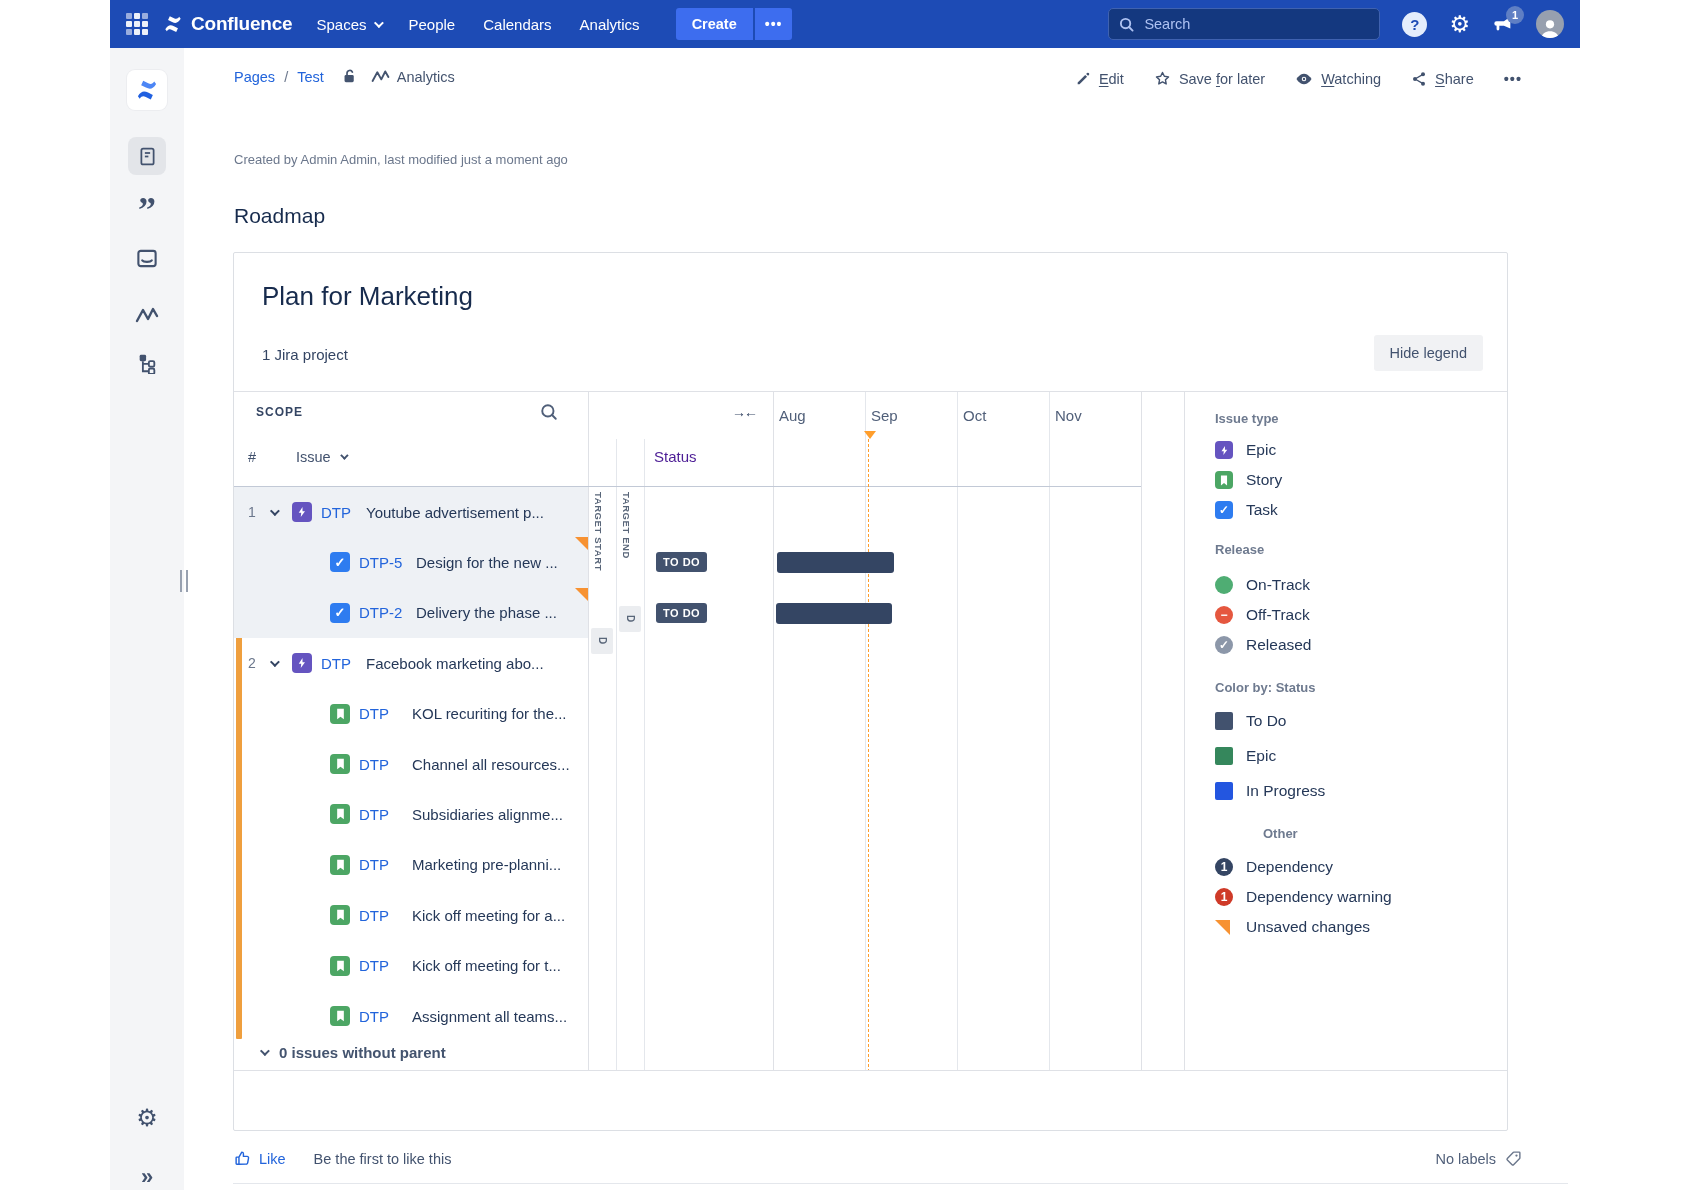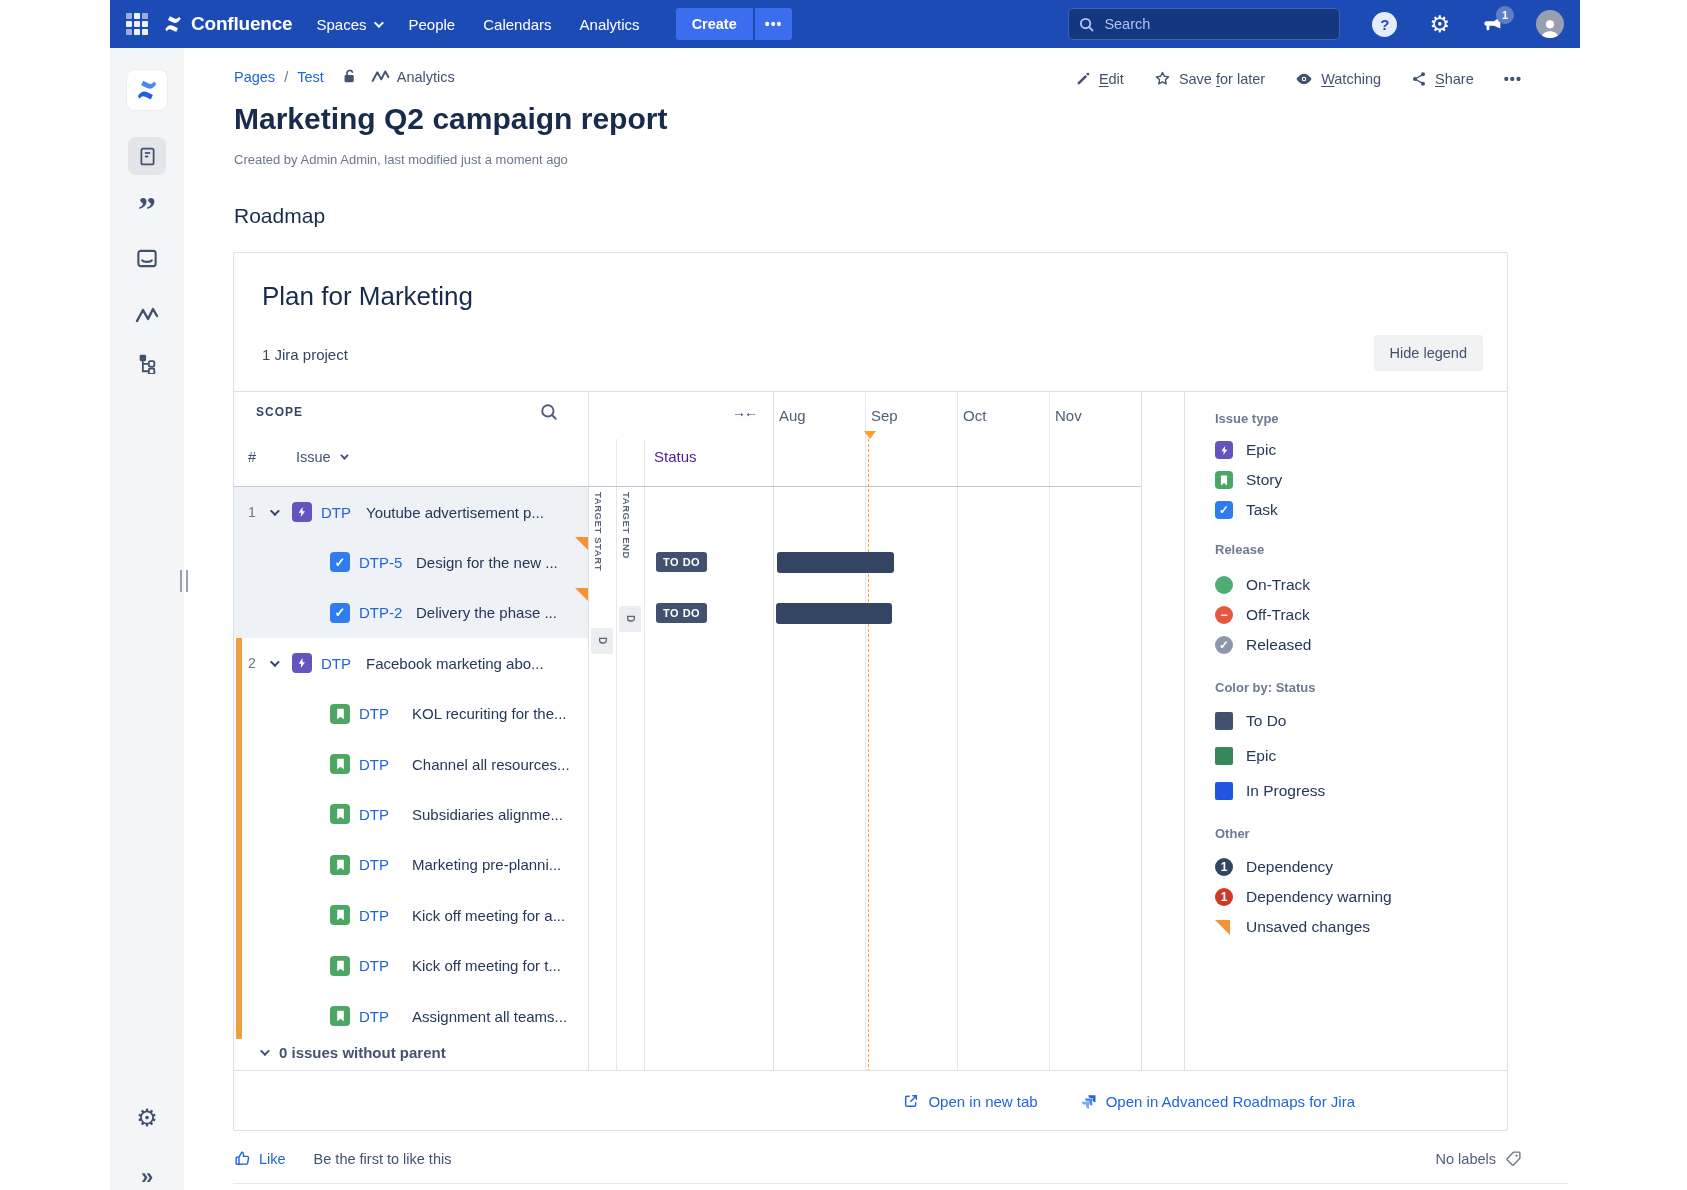--- a/index.html
+++ b/index.html
@@ -22,21 +22,21 @@
   .logo-word { font-size:19px; font-weight:700; letter-spacing:-0.2px; }
   .topmenu { display:flex; align-items:center; gap:28px; font-size:15px; font-weight:500; }
   .topmenu .mi { display:flex; align-items:center; gap:7px; cursor:pointer; }
   .chv { width:7px; height:7px; border-right:2px solid currentColor; border-bottom:2px solid currentColor; display:inline-block; }
   .chv.down { transform:rotate(45deg) translateY(-2px); }
   .create-group { display:flex; gap:2px; margin-left:26px; }
   .btn-create { background:#3D6DEF; color:#fff; border:none; font-size:14.5px; font-weight:700;
     padding:8px 16px; border-radius:3px 0 0 3px; cursor:pointer; font-family:inherit;}
   .btn-create-more { background:#3D6DEF; color:#fff; border:none; border-radius:0 3px 3px 0;
     padding:8px 10px; font-weight:700; cursor:pointer; font-size:14px; letter-spacing:1px;}
-  .nav-right { margin-left:auto; display:flex; align-items:center; gap:32px; }
+  .nav-right { margin-left:auto; display:flex; align-items:center; gap:22px; }
   .searchbox { width:272px; height:32px; background:#14387F; border:1.5px solid #3F62B0; border-radius:5px;
     display:flex; align-items:center; padding:0 10px; gap:8px; color:#AEC2F2; }
   .searchbox input { background:transparent; border:none; outline:none; color:#E8EEFB; font-size:14.5px; width:100%; font-family:inherit;}
   .searchbox input::placeholder { color:#AEC2F2; }
   .help-circ { width:25px; height:25px; border-radius:50%; background:#E4EDFC; color:#1D4BB5;
     font-weight:700; font-size:15px; display:flex; align-items:center; justify-content:center; cursor:pointer;}
   .gear-glyph { font-size:23px; color:#fff; cursor:pointer; line-height:1; }
   .mega-wrap { position:relative; cursor:pointer; }
   .mega-badge { position:absolute; right:-10px; top:-7px; width:18px; height:18px; border-radius:50%;
     background:#5F7FC4; color:#fff; font-size:11px; font-weight:700; display:flex; align-items:center; justify-content:center;}
@@ -320,21 +320,20 @@
             <circle cx="18" cy="5" r="3" fill="#42526E"></circle>
             <circle cx="18" cy="19" r="3" fill="#42526E"></circle>
             <path d="M6 12 18 5M6 12l12 7" stroke="#42526E" stroke-width="2"></path>
           </svg>
         </span>
       <span><span></span><u>S</u><span>hare</span></span>
     </span>
     <span class="act" style="letter-spacing:1px; font-weight:700;">•••</span>
   </div>
 
-  <h1 class="page-title" style="margin:0;">Marketing Q2 campaign report</h1>
   <div class="byline">Created by Admin Admin, last modified just a moment ago</div>
   <h2 class="section-heading" style="margin:0;">Roadmap</h2>
 
   <section class="card">
     <div class="plan-title">Plan for Marketing</div>
     <div class="plan-sub">1 Jira project</div>
     <button class="hide-legend">Hide legend</button>
 
     <div class="gantt">
 
@@ -546,57 +545,36 @@
           </div>
         <div class="lg-i" style="top:355px;">
             <span class="sw square" style="background:#35875C;"></span>
             <span>Epic</span>
           </div>
         <div class="lg-i" style="top:390px;">
             <span class="sw square" style="background:#2356E0;"></span>
             <span>In Progress</span>
           </div>
 
-        <div class="lg-h" style="top:434px;">Other</div>
+        <div class="lg-h" style="top:434px;margin-left:48px;">Other</div>
         <div class="lg-i" style="top:466px;">
             <span class="sw circle" style="background:#344563;">1</span>
             <span>Dependency</span>
           </div>
         <div class="lg-i" style="top:496px;">
             <span class="sw circle" style="background:#CF3A28;">1</span>
             <span>Dependency warning</span>
           </div>
         <div class="lg-i" style="top:526px;">
             <span class="tri-sw"></span>
             <span>Unsaved changes</span>
           </div>
       </div>
     </div>
 
-    <div class="card-footer">
-      <span class="cf-link">
-        <span>
-            <svg width="16" height="16" viewBox="0 0 24 24">
-              <path fill="none" stroke="#2264DB" stroke-width="2.2" d="M10 5H6a2 2 0 0 0-2 2v11a2 2 0 0 0 2 2h11a2 2 0 0 0 2-2v-4"></path>
-              <path fill="none" stroke="#2264DB" stroke-width="2.2" d="M14 4h6v6M20 4l-9 9"></path>
-            </svg>
-          </span>
-        <span>Open in new tab</span>
-      </span>
-      <span class="cf-link">
-        <span>
-            <svg width="17" height="17" viewBox="0 0 24 24">
-              <path fill="#2264DB" d="M21 3h-9.2a4.2 4.2 0 0 0 4.2 4.2h1.7V8.9A4.2 4.2 0 0 0 21.9 13V3.9A.9.9 0 0 0 21 3z"></path>
-              <path fill="#4D86F5" d="M16.4 7.6H7.2a4.2 4.2 0 0 0 4.2 4.2h1.7v1.7a4.2 4.2 0 0 0 4.2 4.2V8.5a.9.9 0 0 0-.9-.9z"></path>
-              <path fill="#7FA8F8" d="M11.8 12.2H2.6a4.2 4.2 0 0 0 4.2 4.2h1.7v1.7a4.2 4.2 0 0 0 4.2 4.1v-9.1a.9.9 0 0 0-.9-.9z"></path>
-            </svg>
-          </span>
-        <span>Open in Advanced Roadmaps for Jira</span>
-      </span>
-    </div>
   </section>
 
   <div class="likes">
     <span class="like-btn">
       <span>
           <svg width="17" height="17" viewBox="0 0 24 24">
             <path fill="none" stroke="#2264DB" stroke-width="2" stroke-linejoin="round" d="M7 10v10H4a1 1 0 0 1-1-1v-8a1 1 0 0 1 1-1h3zm0 0 4-7a2.3 2.3 0 0 1 2.3 2.3V9h5.2a2 2 0 0 1 2 2.4l-1.2 6.9A2 2 0 0 1 17.3 20H7"></path>
           </svg>
         </span>
       <span>Like</span>

